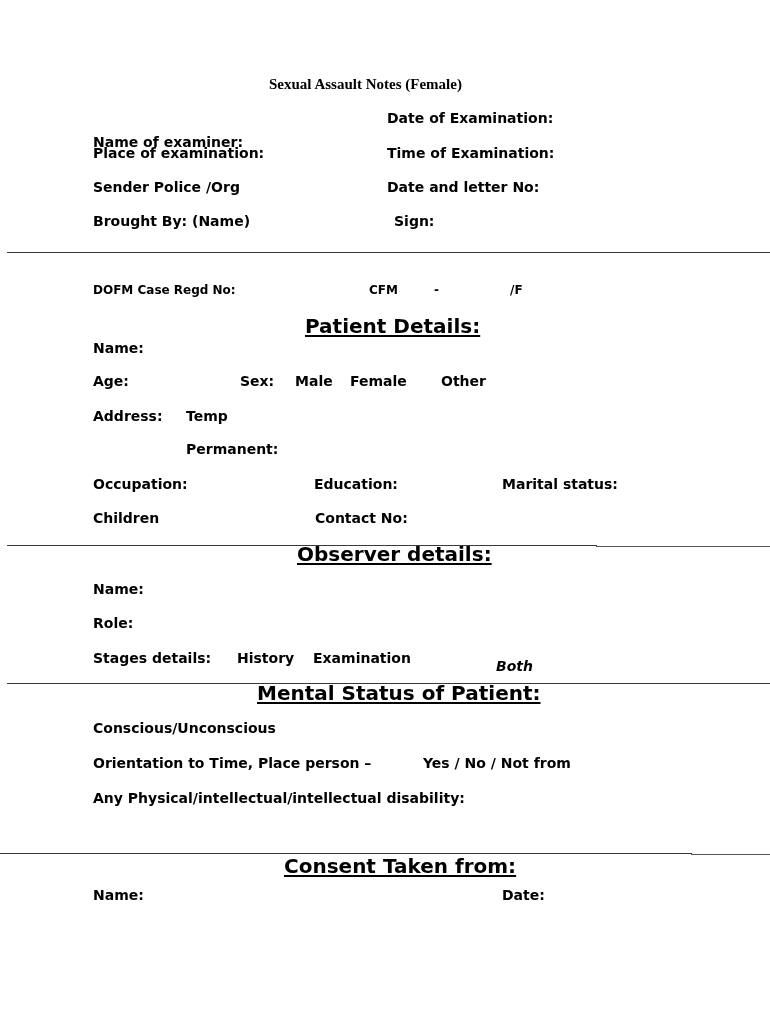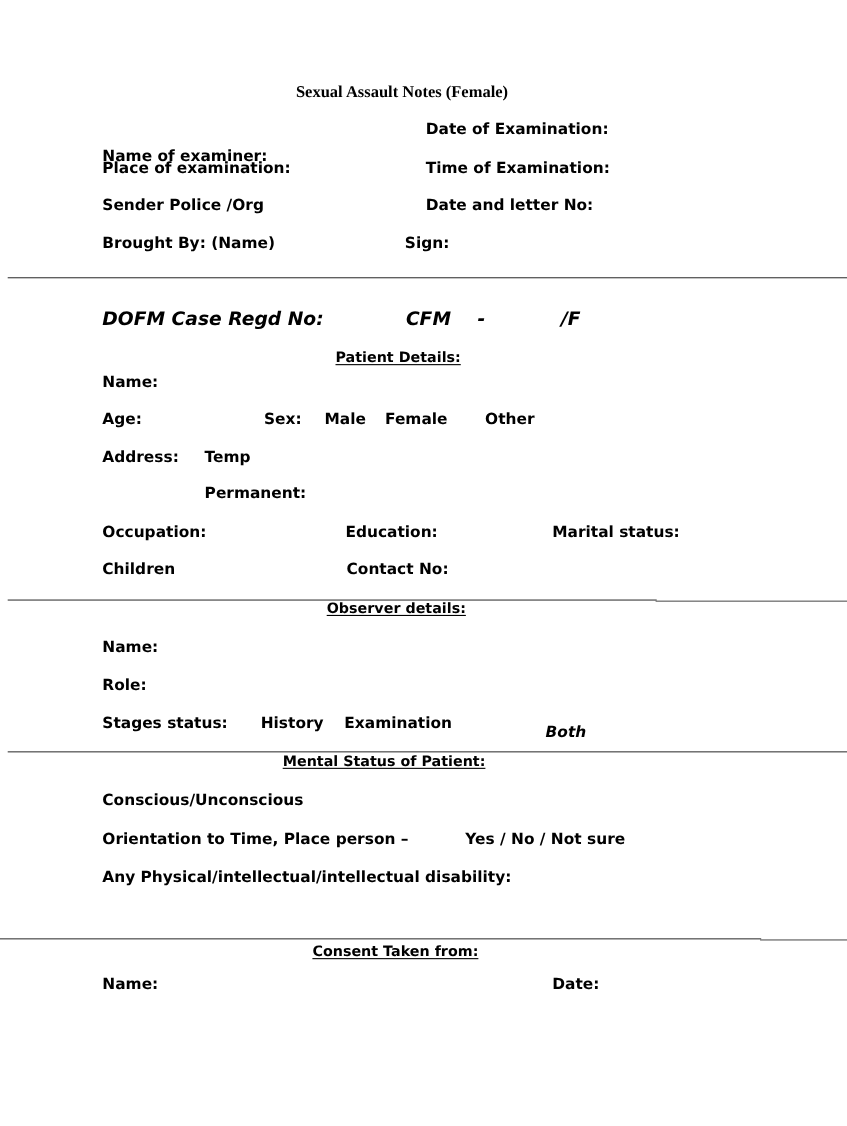--- a/index.html
+++ b/index.html
@@ -1,38 +1,38 @@
 <!DOCTYPE html>
 <html><head>
   <meta charset="utf-8">
   <style>
     html, body { margin: 0; padding: 0; background: #ffffff; }
     body { width: 770px; height: 1024px; position: relative; overflow: hidden; color: #000; }
     .t { position: absolute; white-space: pre; font-family: "DejaVu Sans", sans-serif; font-weight: bold; font-size: 14px; line-height: 16px; }
     .title { position: absolute; font-family: "Liberation Serif", "DejaVu Serif", serif; font-weight: bold; font-size: 15px; line-height: 18px; white-space: pre; }
-    .case { font-size: 17px; line-height: 20px; font-style: italic; }
-    .heading { position: absolute; font-family: "DejaVu Sans", sans-serif; font-weight: bold; font-size: 13px; line-height: 20px; text-decoration: underline; text-underline-offset: 2px; white-space: pre; left: 0; width: 770px; }
+    .case { font-size: 12px; line-height: 20px; }
+    .heading { position: absolute; font-family: "DejaVu Sans", sans-serif; font-weight: bold; font-size: 20px; line-height: 20px; text-decoration: underline; text-underline-offset: 2px; white-space: pre; left: 0; width: 770px; }
     .rule { position: absolute; height: 0; border-top: 1.5px solid #3a3a3a; }
     .rule.thin { border-top: 1px solid #555; }
     .field { position: absolute; }
   </style>
 </head>
 <body>
 
 <div class="title" style="left:269px; top:75px;">Sexual Assault Notes (Female)</div>
 
 <div>
   <div class="t field" style="left:93px; top:110px;margin-top:24px;">Name of examiner:</div>
   <div class="t field" style="left:387px; top:110px;">Date of Examination:</div>
   <div class="t field" style="left:93px; top:145px;">Place of examination:</div>
   <div class="t field" style="left:387px; top:145px;">Time of Examination:</div>
   <div class="t field" style="left:93px; top:179px;">Sender Police /Org</div>
   <div class="t field" style="left:387px; top:179px;">Date and letter No:</div>
   <div class="t field" style="left:93px; top:213px;">Brought By: (Name)</div>
-  <div class="t field" style="left:368px; top:213px;">Sign:</div>
+  <div class="t field" style="left:394px; top:213px;">Sign:</div>
 </div>
 
 <div class="rule" style="left:7px; top:252px; width:763px;"></div>
 
 <div>
   <div class="t case" style="left:93px; top:280px;">DOFM Case Regd No:</div>
   <div class="t case" style="left:321px; top:280px;margin-left:48px;">CFM</div>
   <div class="t case" style="left:434px; top:280px;">-</div>
   <div class="t case" style="left:510px; top:280px;">/F</div>
 </div>
@@ -55,33 +55,33 @@
   <div class="t" style="left:315px; top:510px;">Contact No:</div>
 </div>
 
 <div class="rule" style="left:7px; top:545px; width:590px;"></div>
 <div class="rule thin" style="left:596px; top:546px; width:174px;"></div>
 
 <div>
   <div class="heading" style="top:544px; left:297px; width:auto;"><span>Observer details:</span></div>
   <div class="t" style="left:93px; top:581px;">Name:</div>
   <div class="t" style="left:93px; top:615px;">Role:</div>
-  <div class="t" style="left:93px; top:650px;">Stages status:</div>
+  <div class="t" style="left:93px; top:650px;">Stages details:</div>
   <div class="t" style="left:237px; top:650px;">History</div>
   <div class="t" style="left:313px; top:650px;">Examination</div>
   <div class="t" style="left:496px; top:658px;font-style:italic;">Both</div>
 </div>
 
 <div class="rule" style="left:7px; top:683px; width:763px;"></div>
 
 <div>
   <div class="heading" style="top:683px; left:257px; width:auto;"><span>Mental Status of Patient:</span></div>
   <div class="t" style="left:93px; top:720px;">Conscious/Unconscious</div>
   <div class="t" style="left:93px; top:755px;">Orientation to Time, Place person –</div>
-  <div class="t" style="left:423px; top:755px;">Yes / No / Not sure</div>
+  <div class="t" style="left:423px; top:755px;">Yes / No / Not from</div>
   <div class="t" style="left:93px; top:790px;">Any Physical/intellectual/intellectual disability:</div>
 </div>
 
 <div class="rule" style="left:0px; top:853px; width:692px;"></div>
 <div class="rule thin" style="left:691px; top:854px; width:79px;"></div>
 
 <div>
   <div class="heading" style="top:856px; left:284px; width:auto;"><span>Consent Taken from:</span></div>
   <div class="t" style="left:93px; top:887px;">Name:</div>
   <div class="t" style="left:502px; top:887px;">Date:</div>

